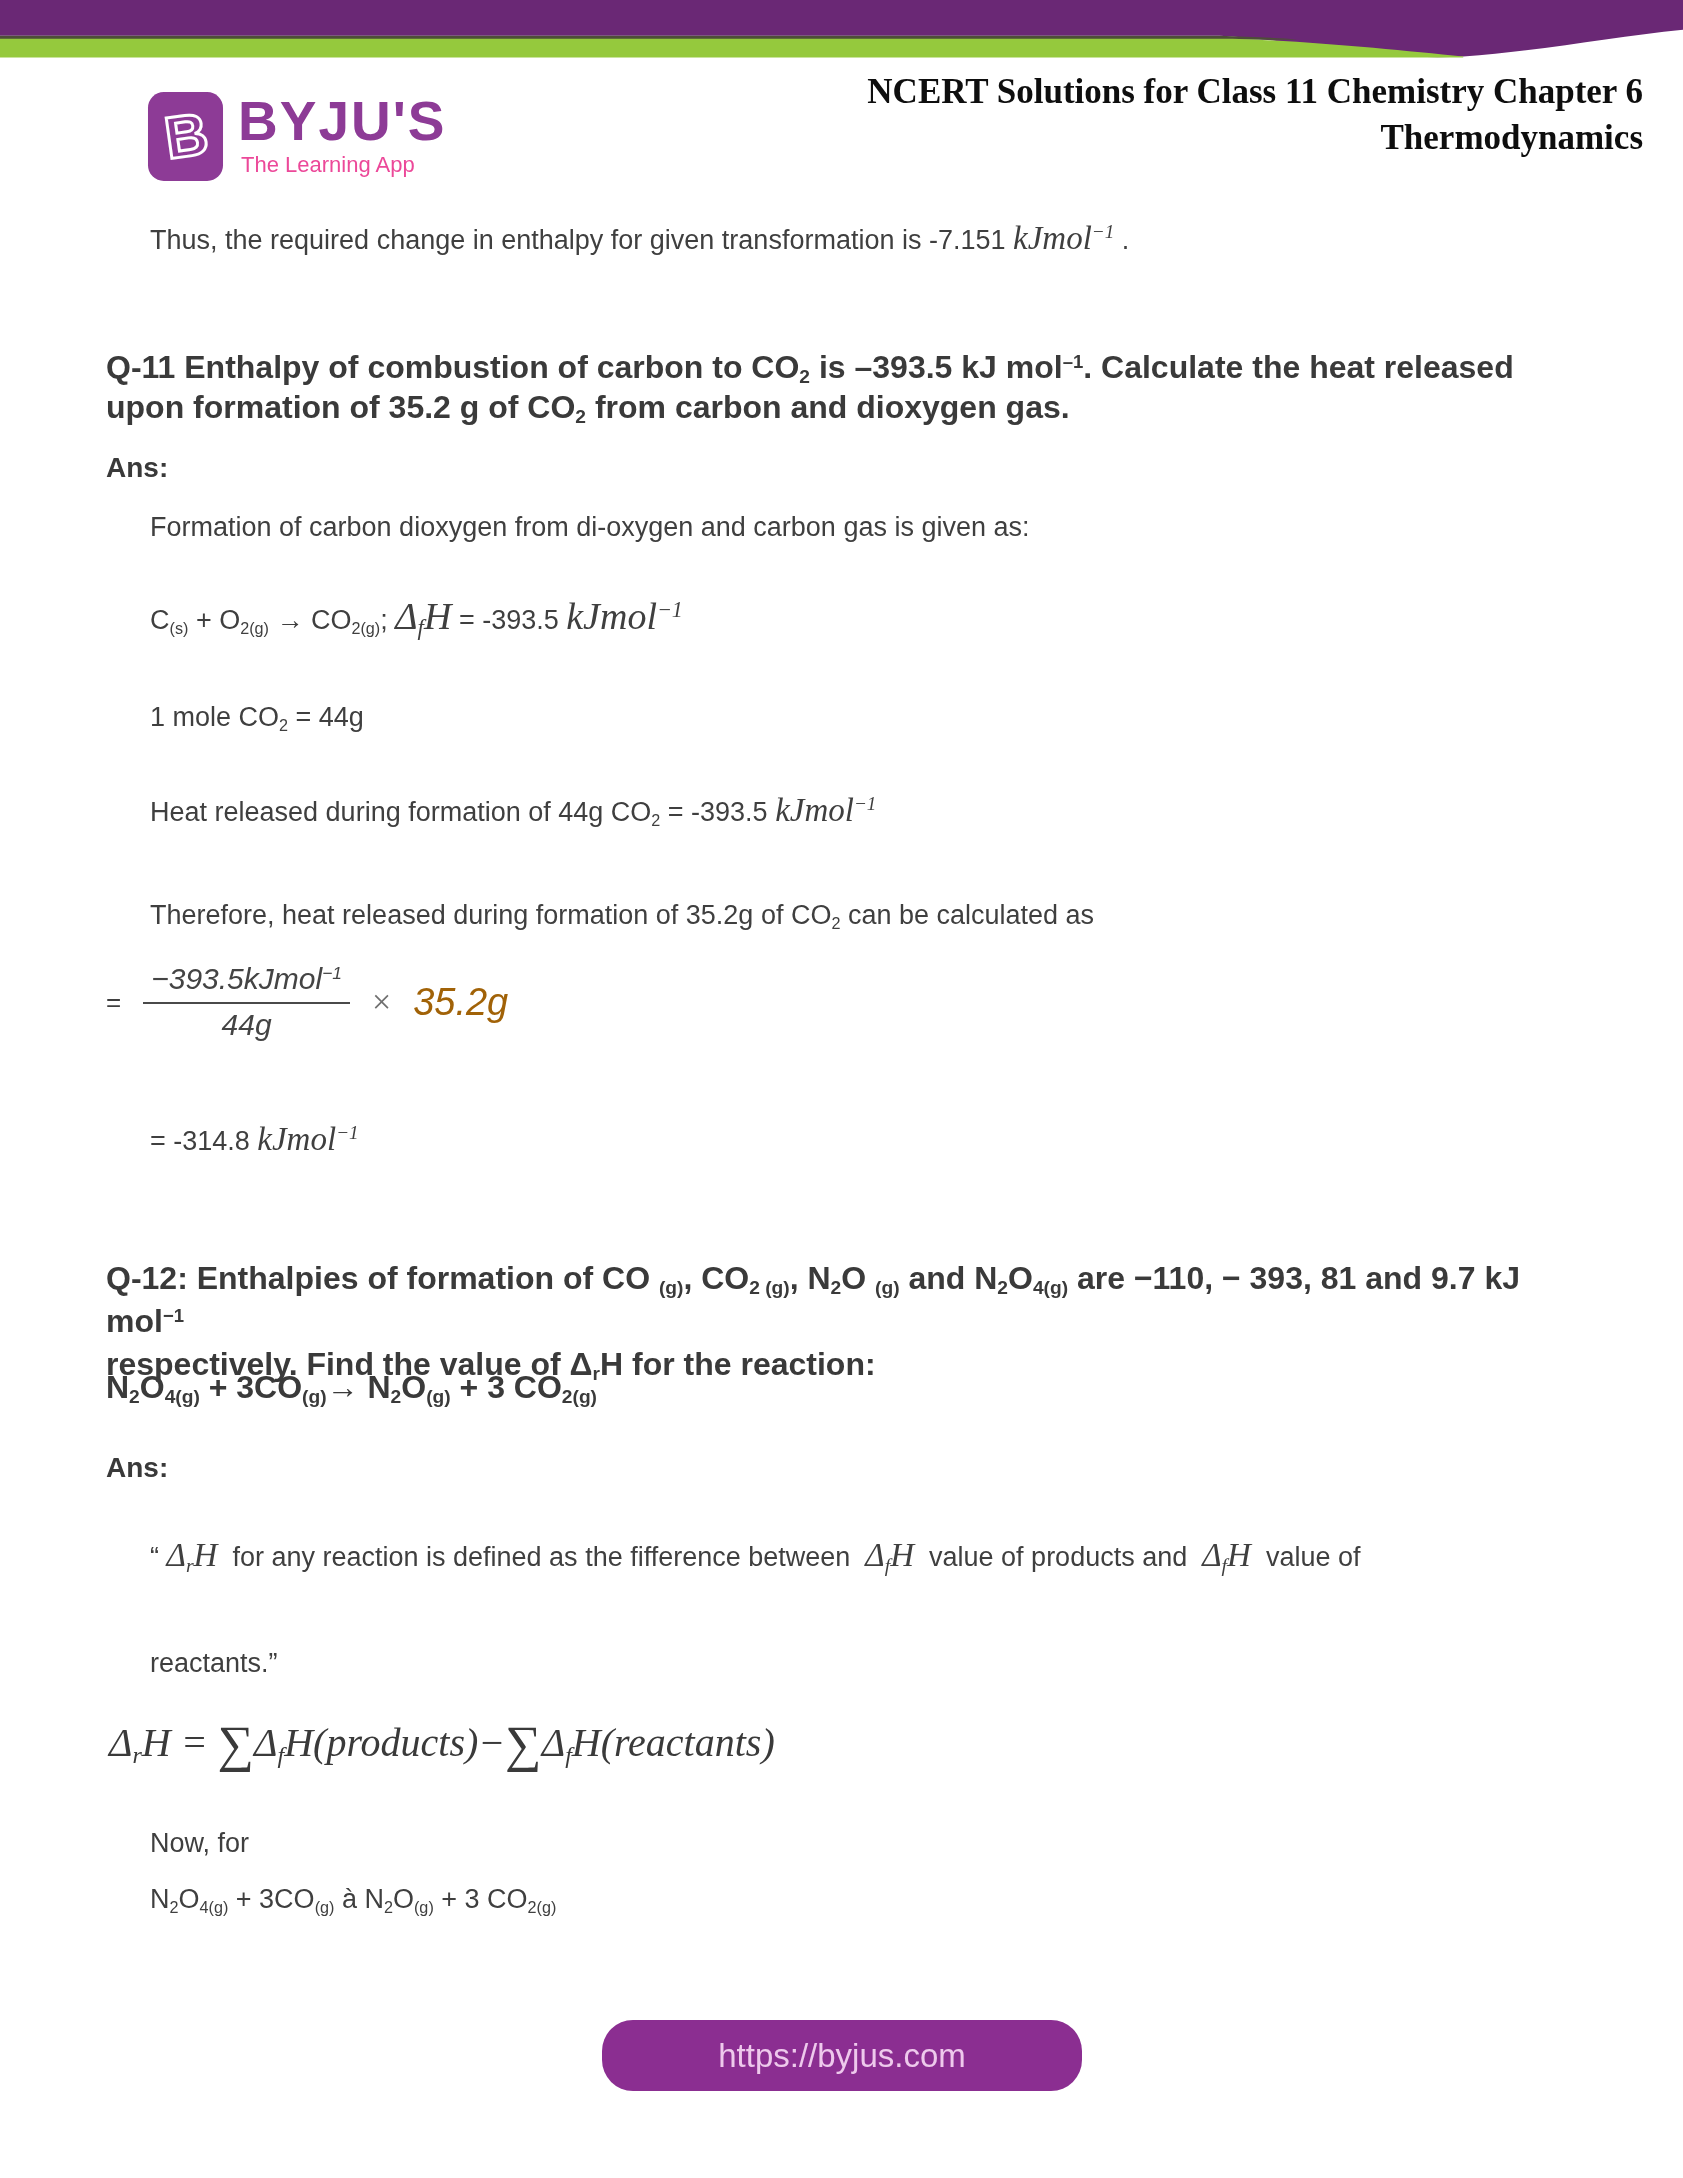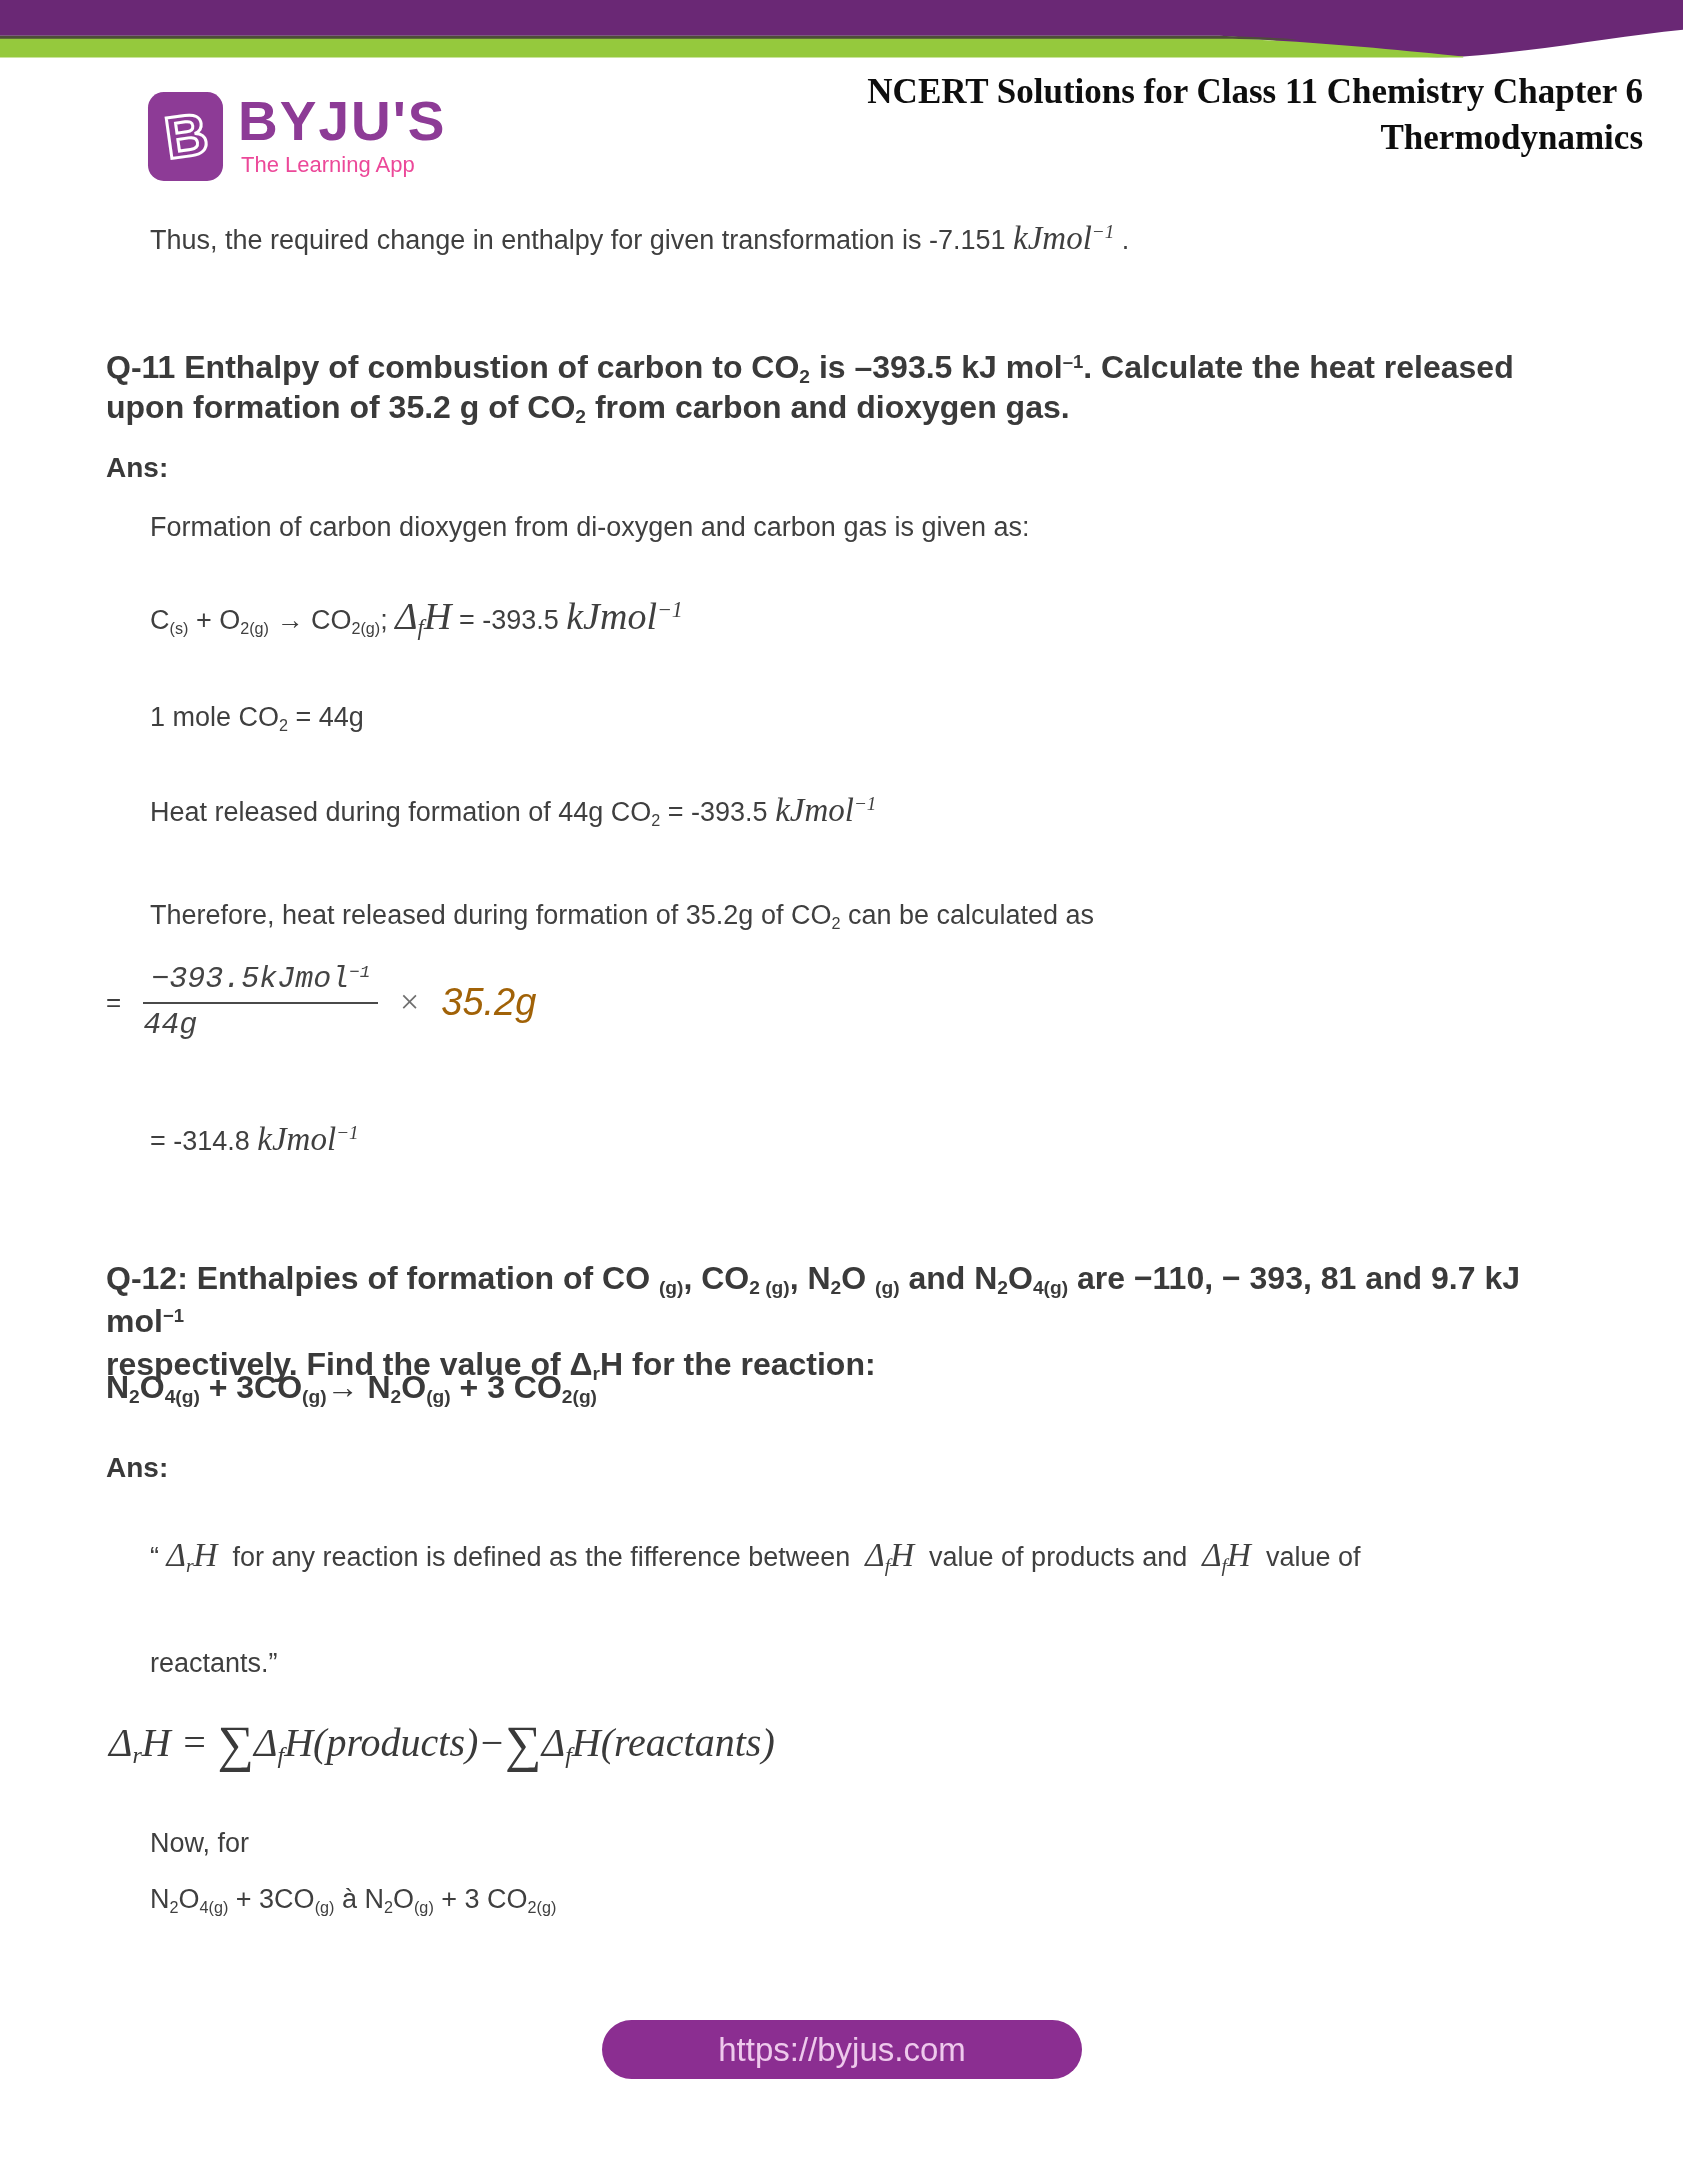--- a/index.html
+++ b/index.html
@@ -34,34 +34,34 @@
   .q {
     position:absolute; left:106px; color:#3a3a3a; font-size:32px;
     font-weight:bold; line-height:42px;
   }
   
   .frac-row {
     position:absolute; left:106px; top:962px; display:flex; align-items:center;
     gap:22px; color:#3f3f3f;
   }
   .frac-eq { font-size:26px; }
-  .fr { font-family:Liberation Mono, monospace; font-style:italic; font-size:30px; color:#444; }
+  .fr { text-align:center; font-family:Liberation Sans, sans-serif; font-style:italic; font-size:30px; color:#444; }
   .fr .num { padding:0 8px 6px 8px; border-bottom:2px solid #4a4a4a; }
   .fr .den { padding-top:4px; }
   .times { font-size:34px; color:#707070; font-family:"Liberation Serif", serif; }
   .mult { font-family:Liberation Sans, sans-serif; font-style:italic; font-size:38px; color:#a16207; }
   
   .formula2 {
     position:absolute; left:109px; top:1715px; color:#3a3a3a;
     font-family:"Liberation Serif", serif; font-style:italic; font-size:40px;
   }
   .formula2 span { font-size:51px; font-style:normal; vertical-align:-5px; }
   
   .footer-btn {
-    position:absolute; left:602px; top:2020px; width:480px; height:59px;
+    position:absolute; left:602px; top:2020px; width:480px; height:71px;
     background:#8b2e91; border-radius:31px; display:flex; align-items:center;
     justify-content:center; color:#eec9ec; font-size:33px; cursor:pointer;
   }
 </style>
 </head>
 <body>
 
 <div class="page">
 
   <svg class="bands" width="1683" height="109" viewBox="0 0 1700 110">

